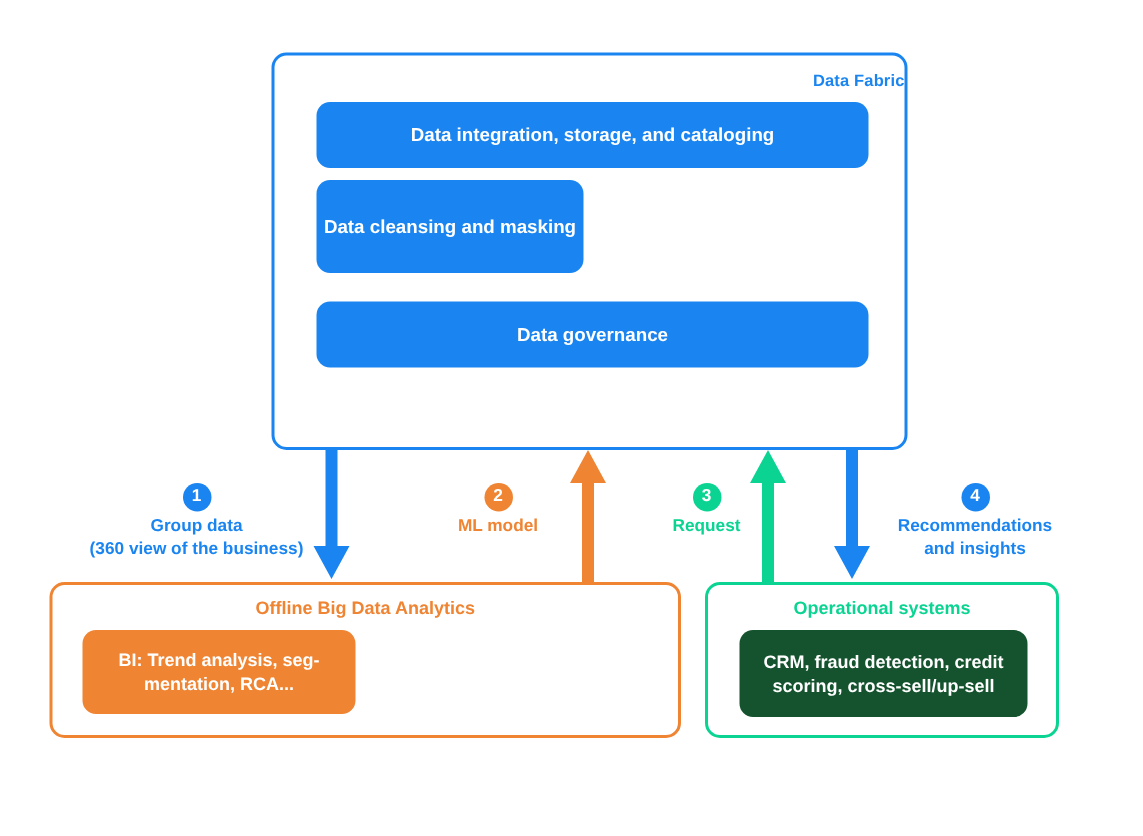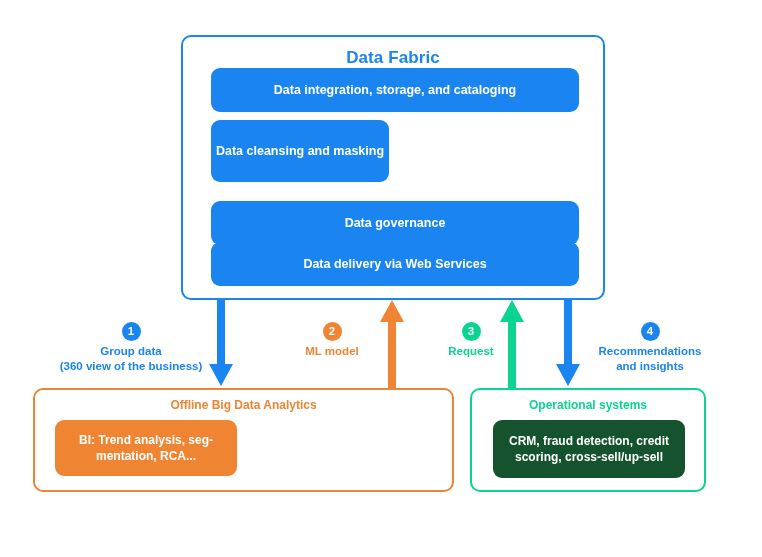--- a/index.html
+++ b/index.html
@@ -29,23 +29,23 @@
     box-sizing: border-box;
     border: 2px solid #1a85f0;
     border-radius: 10px;
     background: #ffffff;
   }
   .fabric-title {
     position: absolute;
     left: 0;
     top: 11px;
     width: 100%;
-    text-align: center;
+    text-align: right;
     color: #1a85f0;
-    font-size: 17px;
+    font-size: 11px;
     font-weight: bold;
     letter-spacing: .1px;
   }
   .fab-box {
     position: absolute;
     box-sizing: border-box;
     background: #1a85f0;
     border-radius: 9px;
     color: #ffffff;
     font-size: 12.5px;
@@ -174,21 +174,20 @@
     <div class="fabric-title">Data Fabric</div>
 
     <div class="fab-box fab-integration">Data integration, storage, and cataloging</div>
 
     <div class="fab-box fab-cleansing">Data cleansing
 and masking</div>
 
 
     <div class="fab-box fab-governance">Data governance</div>
 
-    <div class="fab-box fab-delivery">Data delivery via Web Services</div>
   </div>
 
   <svg class="arrow" style="left:207px; top:300px;" width="28" height="88" viewBox="0 0 28 88">
     <path d="M10 0 L18 0 L18 64 L26 64 L14 86 L2 64 L10 64 Z" fill="#1a85f0"></path>
   </svg>
 
   <svg class="arrow" style="left:378px; top:300px;" width="28" height="90" viewBox="0 0 28 90">
     <path d="M14 0 L26 22 L18 22 L18 90 L10 90 L10 22 L2 22 Z" fill="#ef8432"></path>
   </svg>
 

